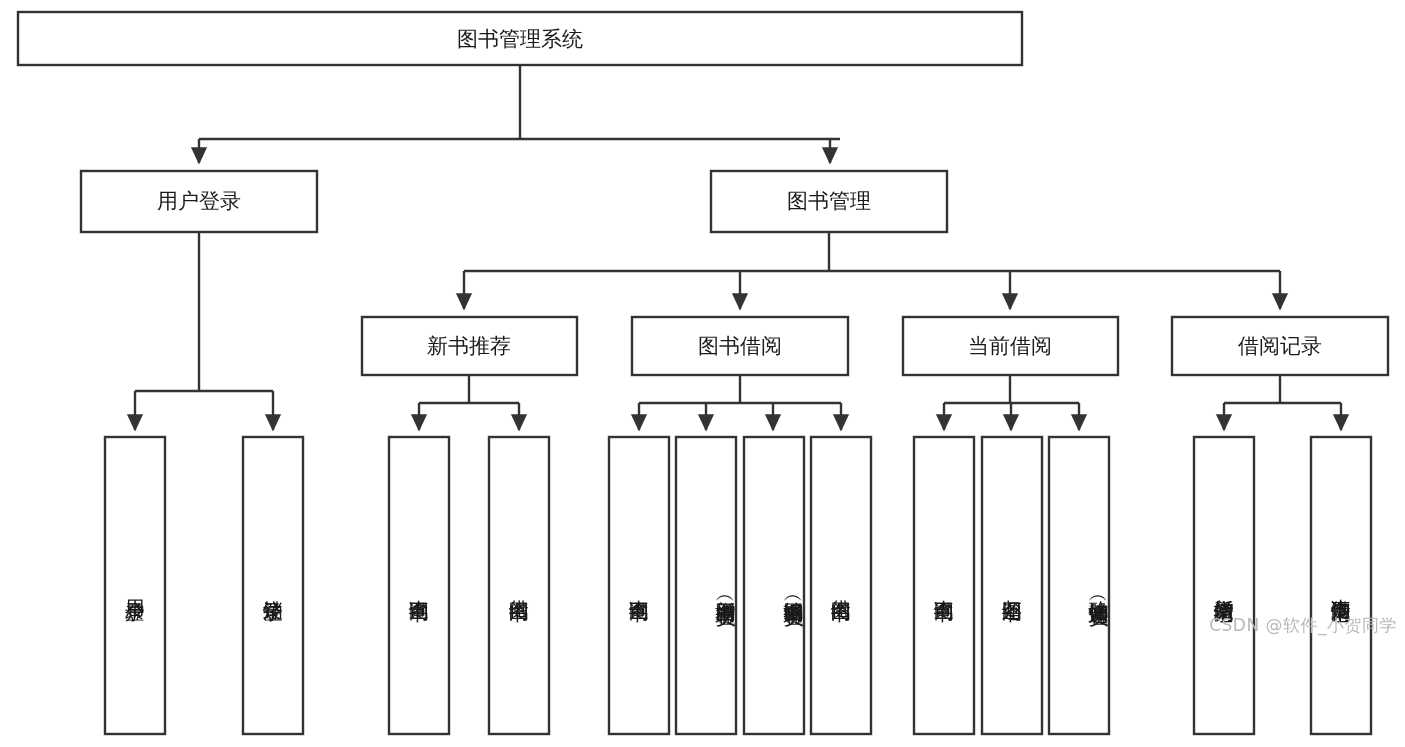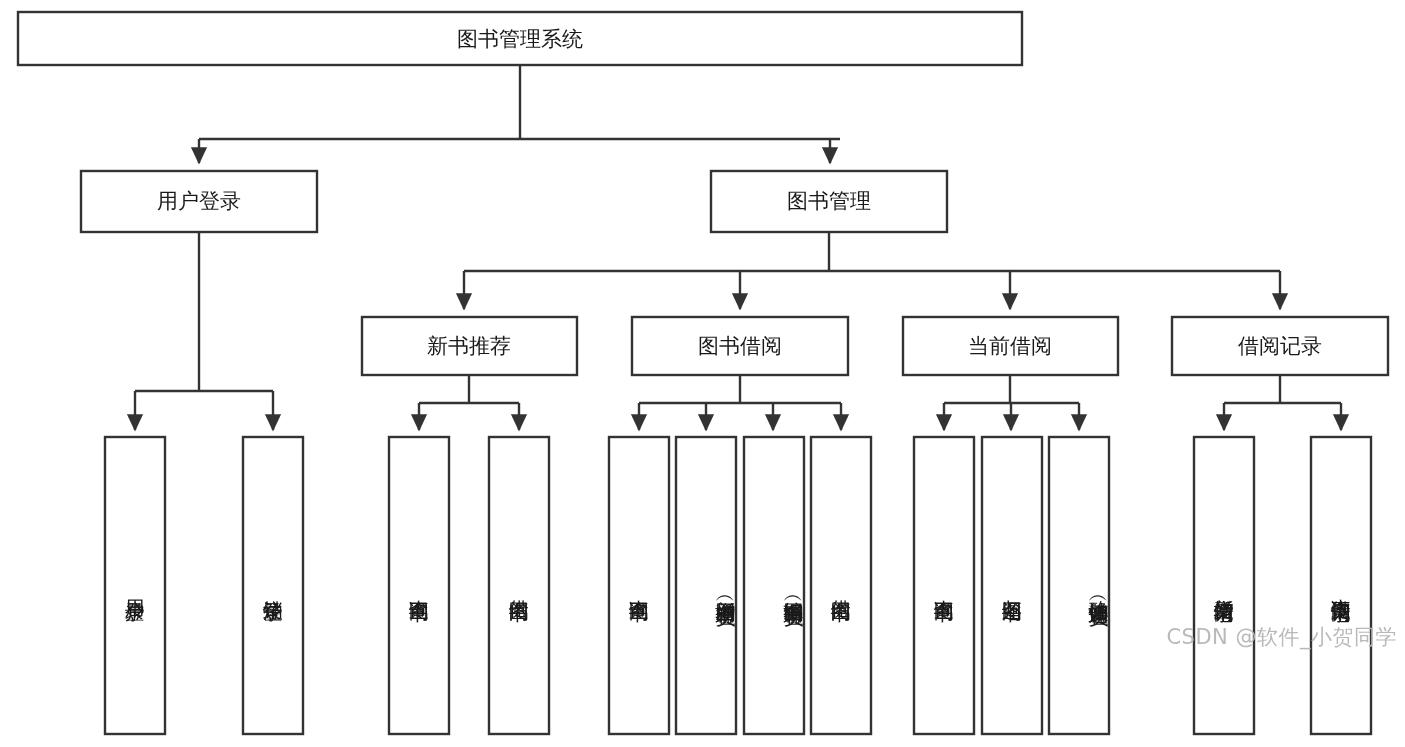--- a/index.html
+++ b/index.html
@@ -59,23 +59,23 @@
     display: flex;
     align-items: center;
     justify-content: center;
     text-align: center;
     white-space: nowrap;
     pointer-events: none;
   }
   .watermark {
     position: absolute;
     right: 8px;
-    bottom: 2px;
-    font-family: "DejaVu Sans", "Liberation Sans", sans-serif;
-    font-size: 21px;
+    bottom: 16px;
+    font-family: "DejaVu Sans", "Liberation Sans", sans-serif;
+    font-size: 17px;
     color: #b9b9b9;
     white-space: nowrap;
     letter-spacing: 0.5px;
   }
 </style>
 </head>
 <body>
 
 <div id="diagram-root">
 

